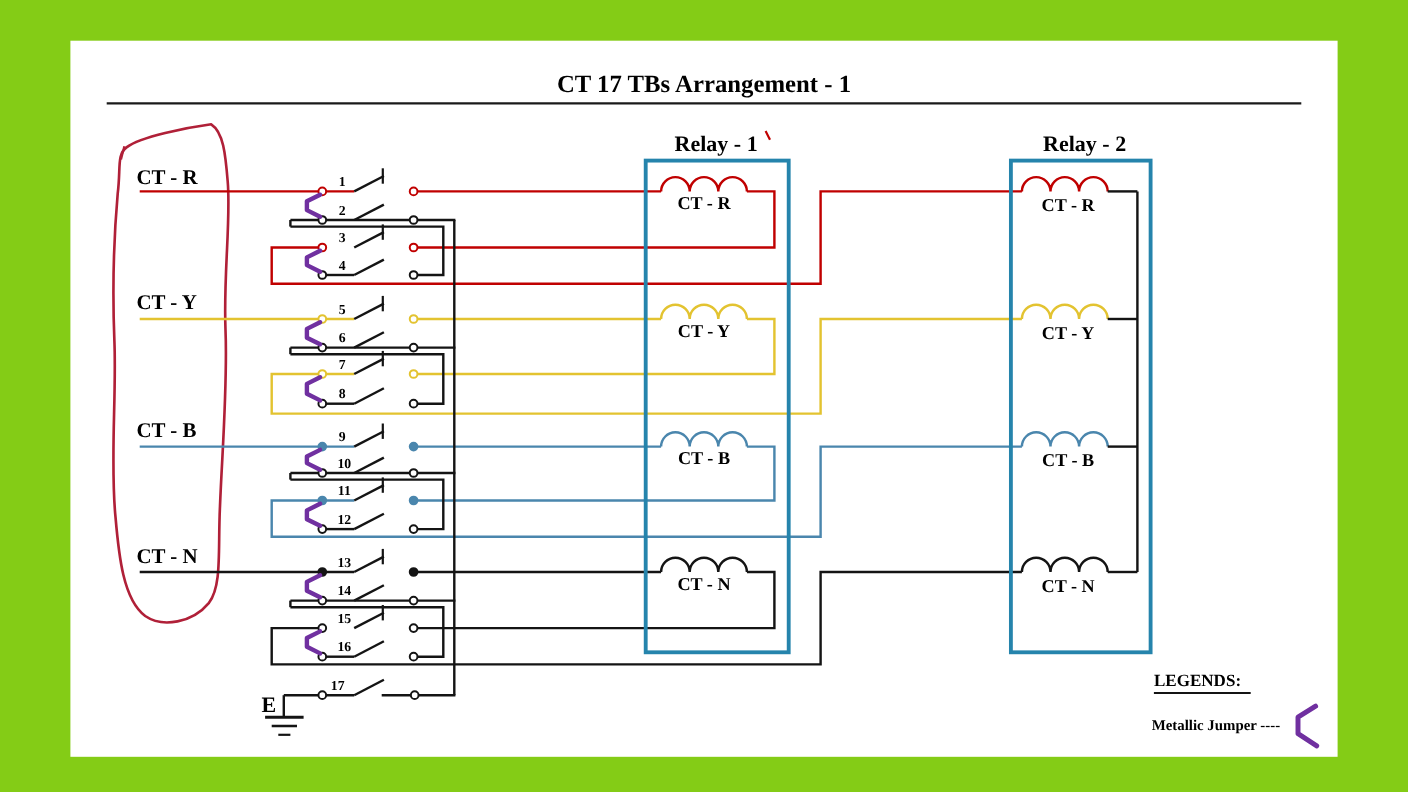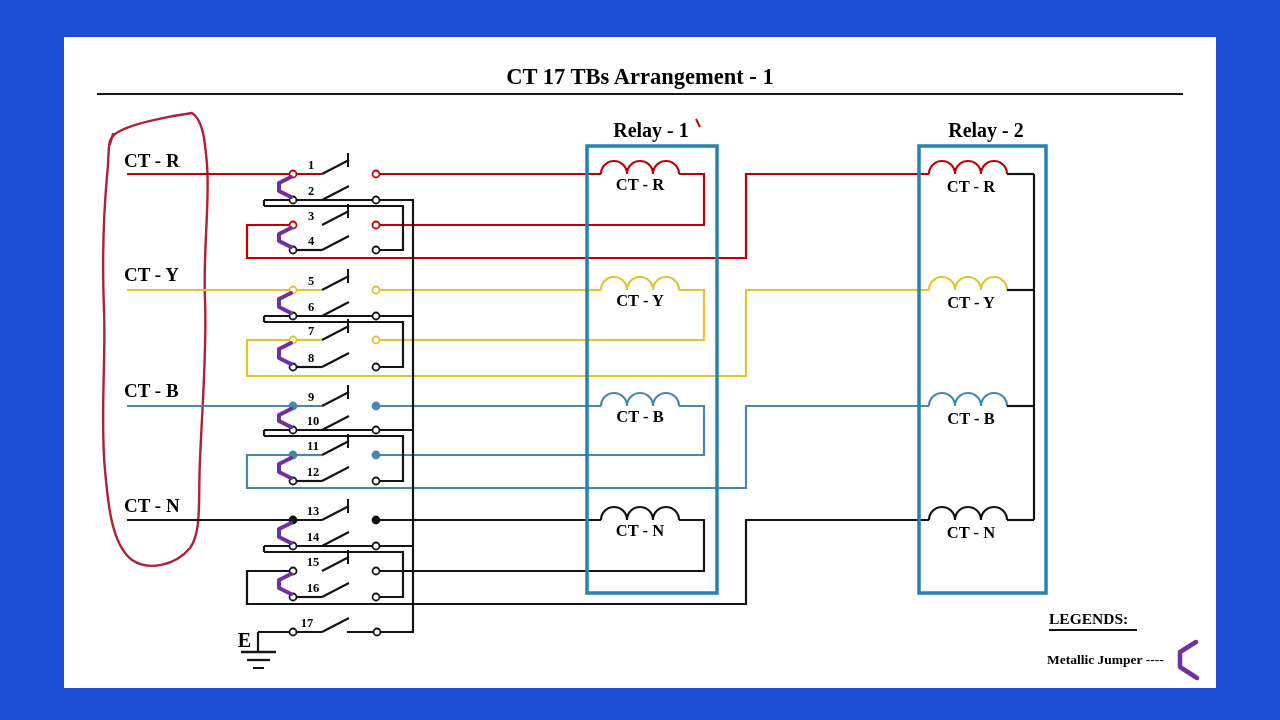--- a/index.html
+++ b/index.html
@@ -1,16 +1,16 @@
 <!DOCTYPE html>
 <html><head>
 <meta charset="utf-8">
 <style>
   html,body{margin:0;padding:0;background:#000;}
-  .stage{position:relative;width:1280px;height:720px;background:#1d4ed8;overflow:hidden;}
+  .stage{position:relative;width:1280px;height:720px;background:#84cc16;overflow:hidden;}
   svg{display:block;}
   svg text{font-family:"Liberation Serif","DejaVu Serif",serif;font-weight:bold;fill:#000;}
   .title-text{font-size:22.5px;}
   .relay-title{font-size:20px;}
   .ct-label{font-size:19px;}
   .coil-label{font-size:16.5px;}
   .term-num{font-size:12.5px;}
   .earth-label{font-size:20px;}
   .legend-head{font-size:15.5px;}
   .legend-item{font-size:13.5px;}

